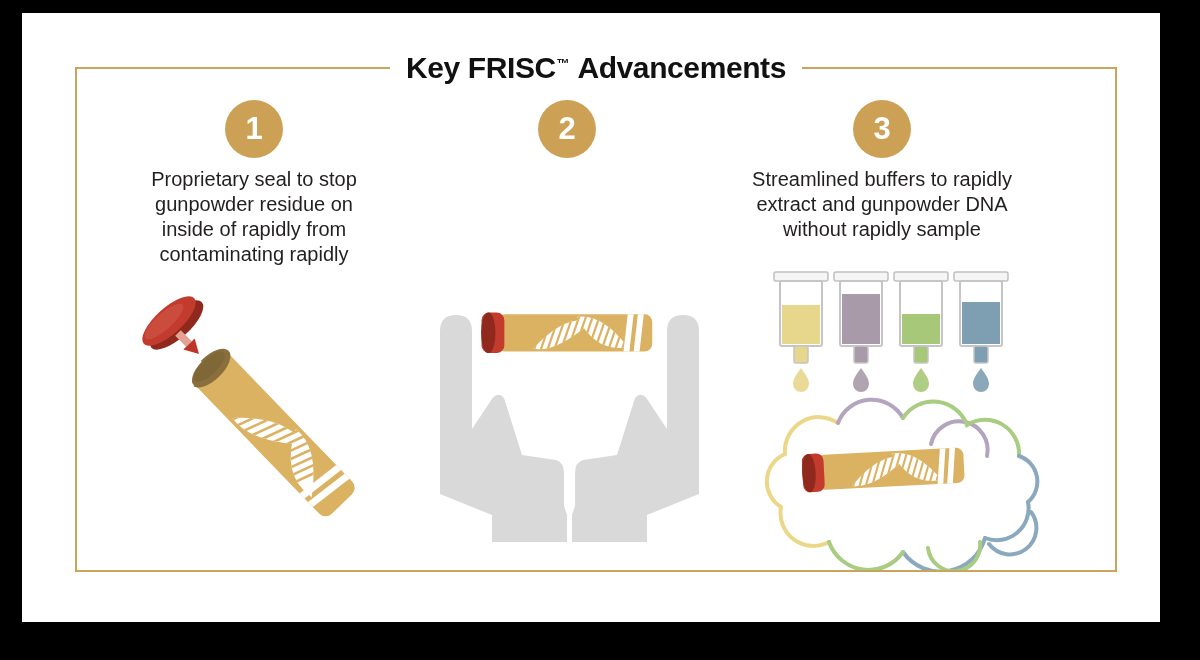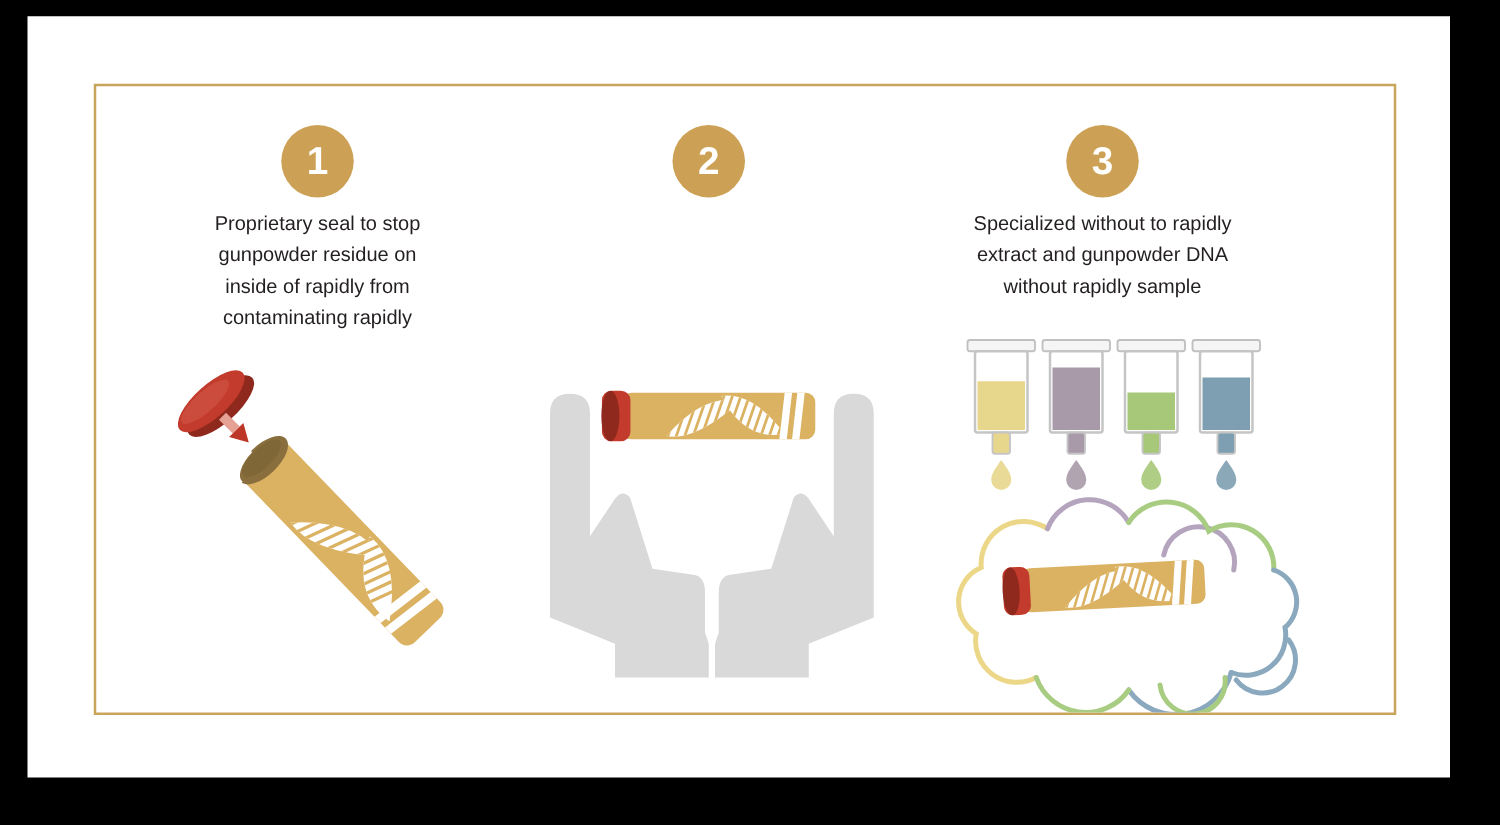--- a/index.html
+++ b/index.html
@@ -17,21 +17,21 @@
   .title .tm{font-size:13px;vertical-align:10px;font-weight:bold;margin-left:1px;}
   .title .suffix{margin-left:8px;}
   .badge{
     position:absolute;top:31px;width:58px;height:58px;border-radius:50%;
     background:#CDA155;color:#ffffff;font-size:31px;font-weight:bold;
     display:flex;align-items:center;justify-content:center;
   }
   .badge1{left:148px}.badge2{left:461px}.badge3{left:776px}
   .caption{
     position:absolute;top:98px;text-align:center;
-    font-size:16px;line-height:25px;color:#231F20;
+    font-size:20px;line-height:25px;color:#231F20;
   }
   .caption1{left:37px;width:280px}
   .caption2{left:360px;width:260px}
   .caption3{left:645px;width:320px}
   .illus{position:absolute;}
   .illus1{left:45px;top:213px;}
   .illus2{left:345px;top:215px;}
   .illus3t{left:680px;top:191px;}
   .illus3c{left:658px;top:323px;}
 </style>
@@ -98,33 +98,34 @@
       <ellipse cx="13" cy="27" rx="12" ry="25" fill="#8A6F3E"></ellipse>
       <ellipse cx="11" cy="27" rx="8" ry="20" opacity="0.5" fill="#73602F"></ellipse>
       <path d="M1,29 A12,25 0 0 0 14,52" fill="none" stroke="#ffffff" stroke-width="2.5"></path>
     </g>
   </defs>
 </svg>
 
 <div class="sheet">
   <div class="frame">
 
+    <h1 class="title"><span>Key FRISC</span><span class="tm">™</span><span class="suffix">Advancements</span></h1>
 
     <div class="badge badge1">1</div>
     <div class="badge badge2">2</div>
     <div class="badge badge3">3</div>
 
     <div class="caption caption1">
       <span>Proprietary seal to stop</span><br>
       <span>gunpowder residue on</span><br>
       <span>inside of rapidly from</span><br>
       <span>contaminating rapidly</span>
     </div>
     <div class="caption caption3">
-      <span>Specialized without to rapidly</span><br>
+      <span>Streamlined buffers to rapidly</span><br>
       <span>extract and gunpowder DNA</span><br>
       <span>without rapidly sample</span>
     </div>
 
     <svg class="illus illus1" width="280" height="268" viewBox="0 0 280 268">
       <g transform="translate(99,58) rotate(46)">
         <use href="#casingOpen"></use>
       </g>
       <g transform="translate(47,39) rotate(-42)">
         <ellipse cx="3" cy="8" rx="34" ry="13" fill="#8F281D"></ellipse>

